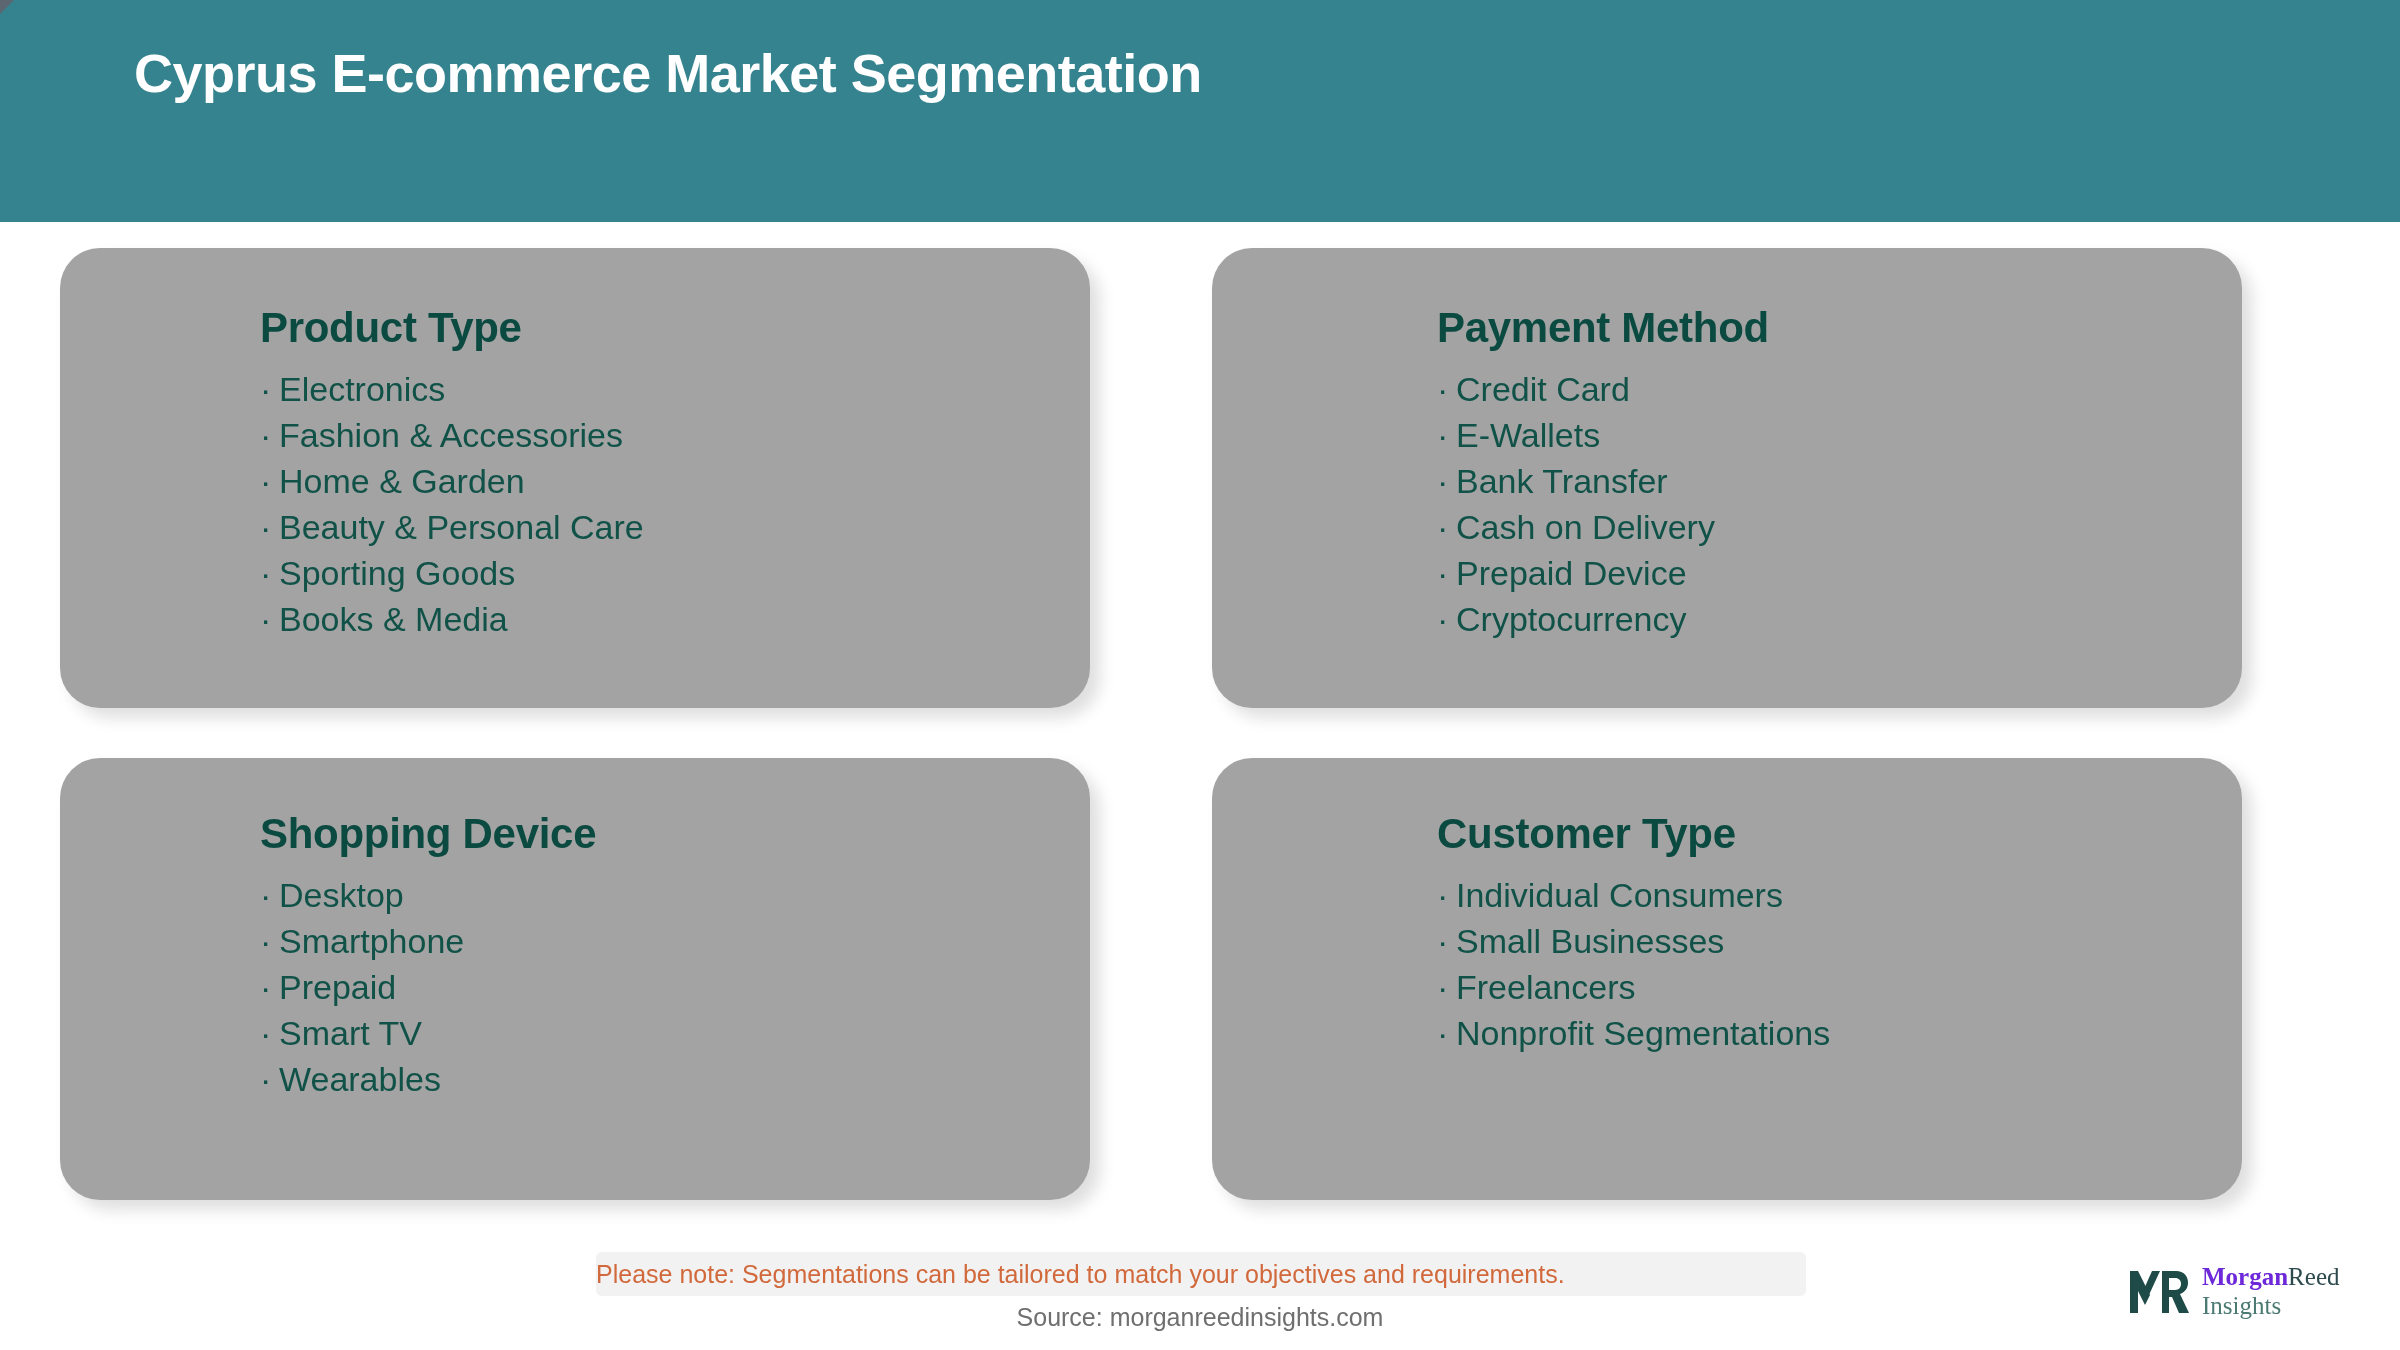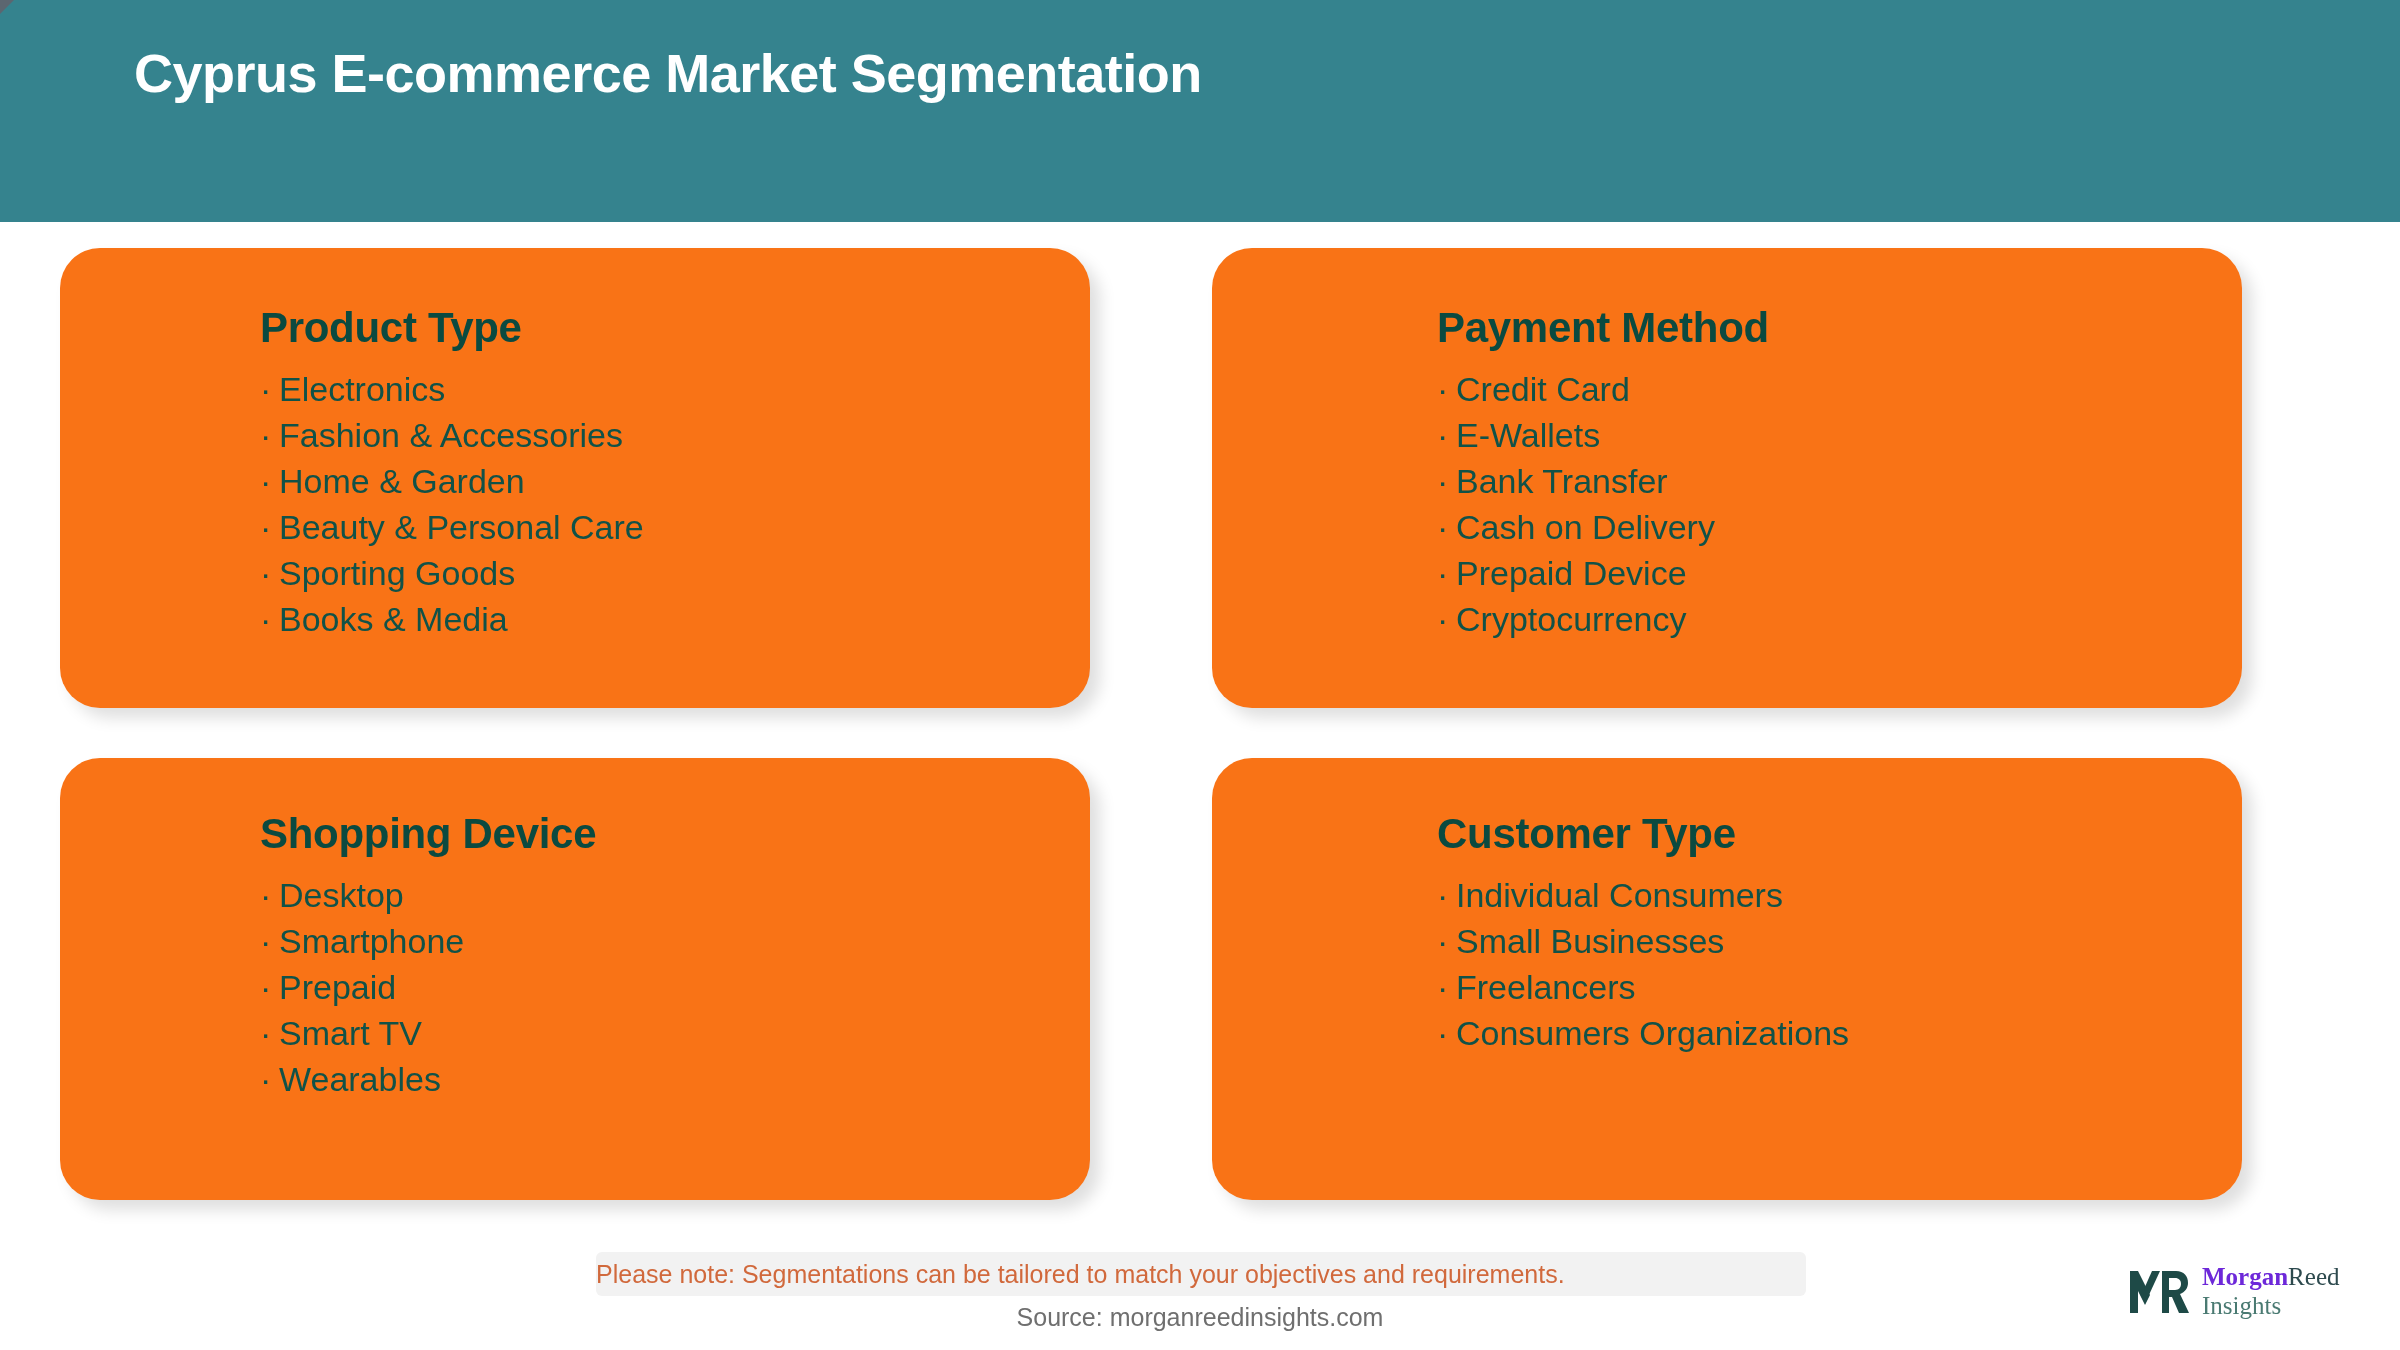--- a/index.html
+++ b/index.html
@@ -41,21 +41,21 @@
     font-size: 54px;
     font-weight: bold;
     color: #ffffff;
     letter-spacing: -0.5px;
     white-space: nowrap;
   }
 
   
   .card {
     position: absolute;
-    background: #f97316;
+    background: #a3a3a3;
     border-radius: 40px;
     box-shadow: 10px 10px 16px rgba(0,0,0,0.13);
     box-sizing: border-box;
   }
   .card-inner {
     position: absolute;
     left: 200px;
     top: 56px;
     right: 30px;
   }
@@ -195,21 +195,21 @@
   </div>
 </div>
 
 <div class="card" id="card-customer-type">
   <div class="card-inner">
     <div class="card-title">Customer Type</div>
     <ul class="card-list">
       <li><span class="bullet">·</span><span>Individual Consumers</span></li>
       <li><span class="bullet">·</span><span>Small Businesses</span></li>
       <li><span class="bullet">·</span><span>Freelancers</span></li>
-      <li><span class="bullet">·</span><span>Consumers Organizations</span></li>
+      <li><span class="bullet">·</span><span>Nonprofit Segmentations</span></li>
     </ul>
   </div>
 </div>
 
 <div class="note-pill">
   <span class="note-text">Please note: Segmentations can be tailored to match your objectives and requirements.</span>
 </div>
 <div class="source-text">Source: morganreedinsights.com</div>
 
 <div class="logo">

